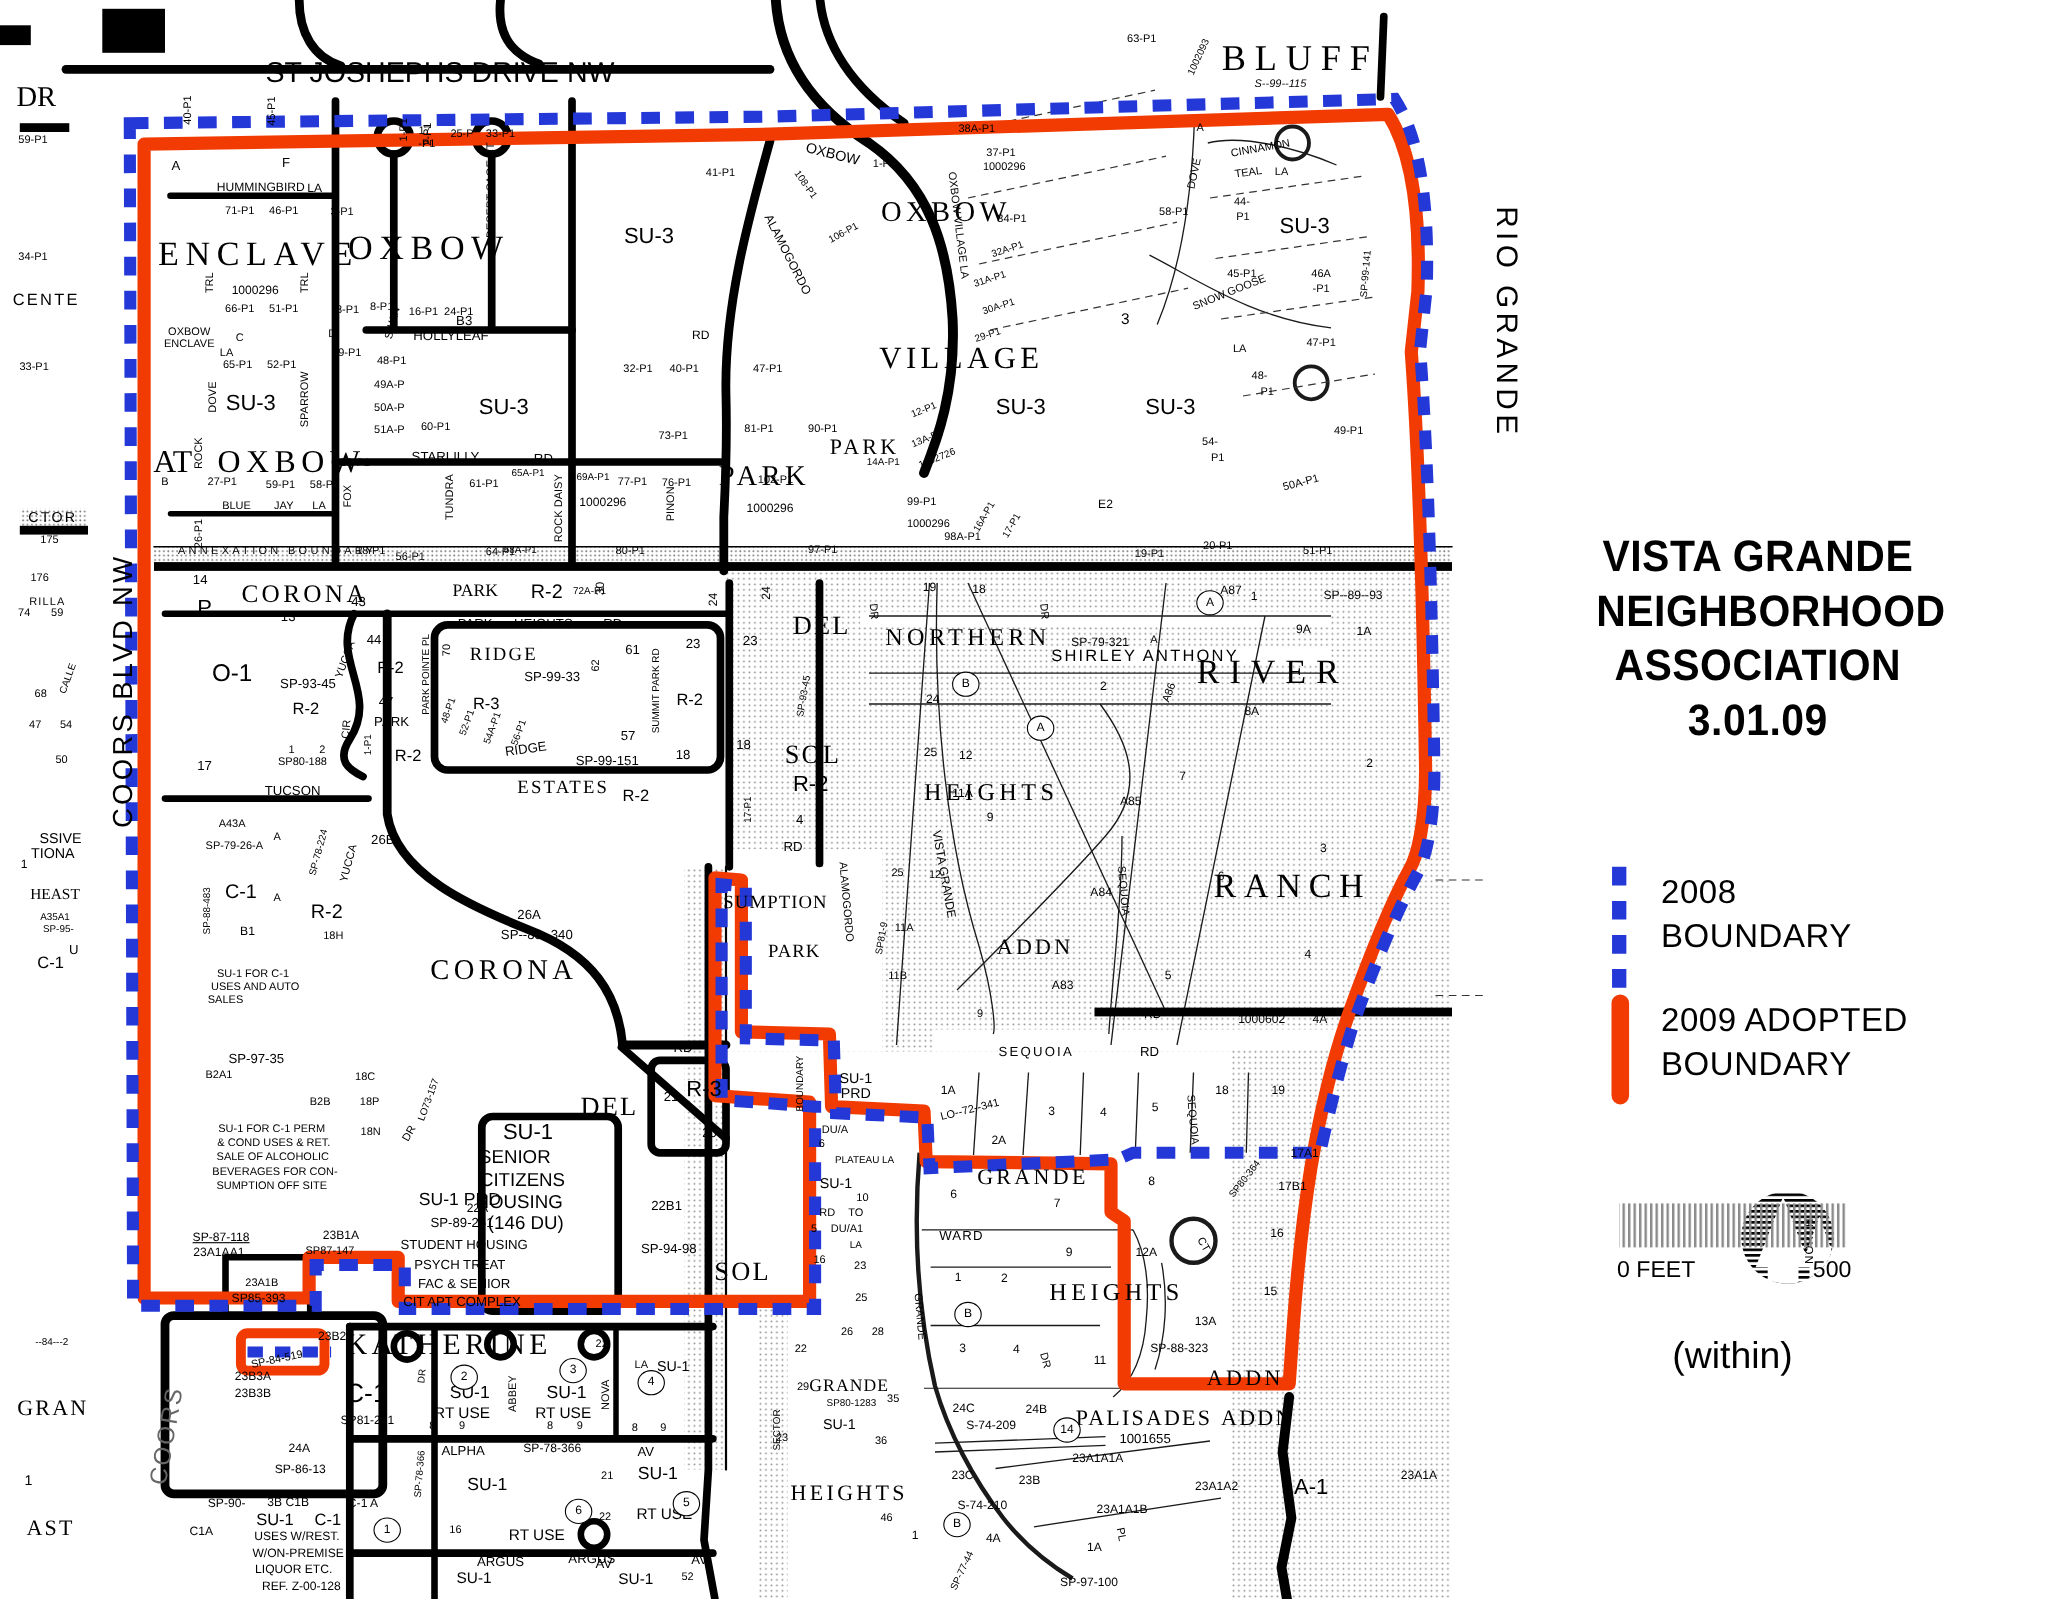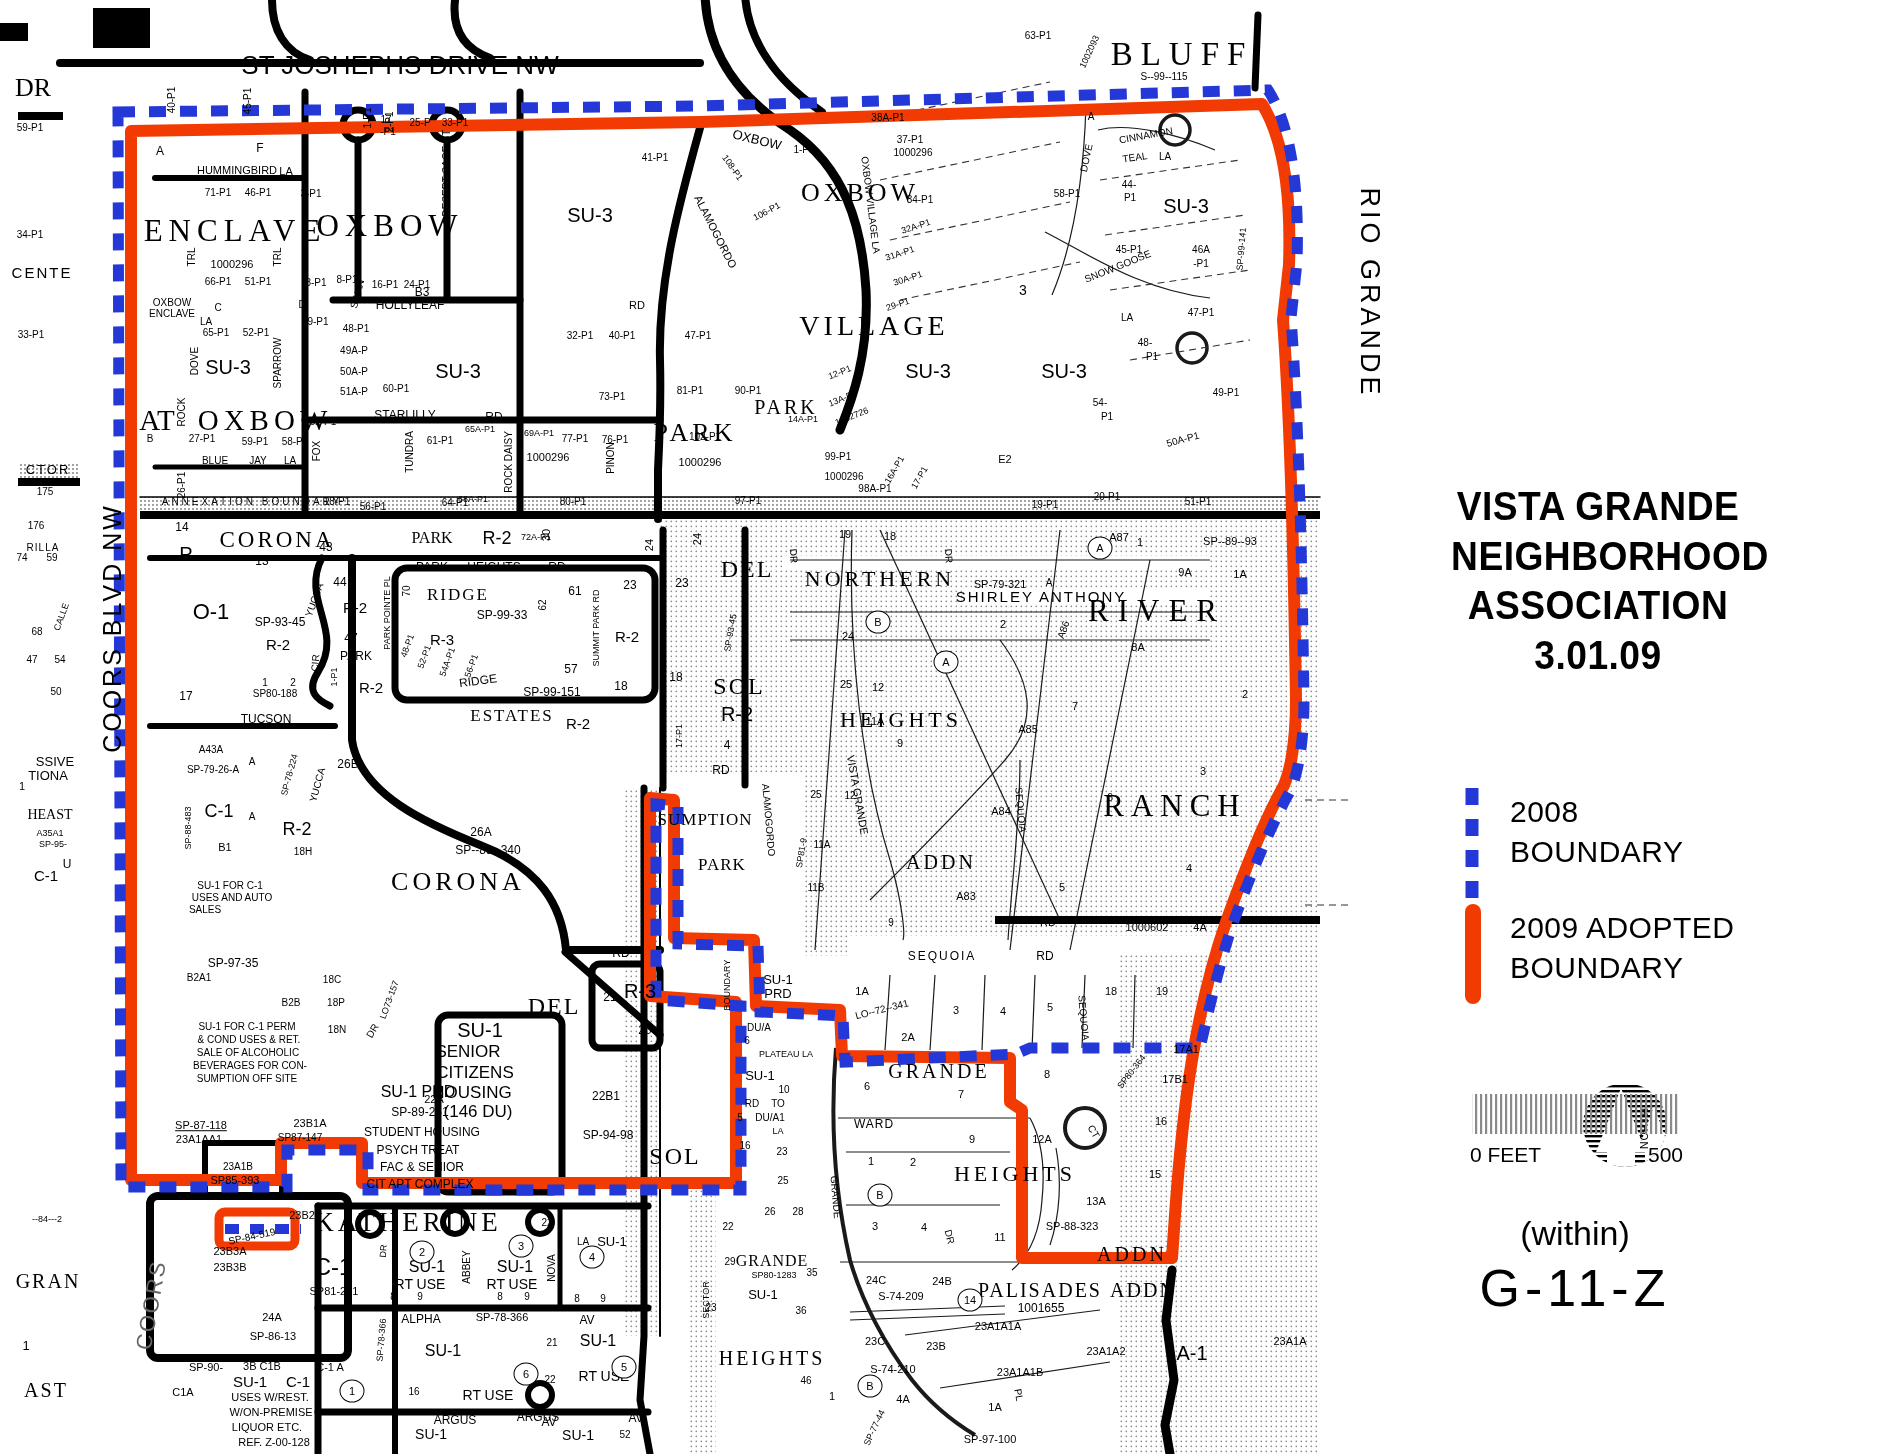--- a/index.html
+++ b/index.html
@@ -281,21 +281,21 @@
       <span class="lbl" style="left: 150px; top: 439px; font-size: 10px; transform: translate(-50%, -50%);">B</span>
       <span class="lbl" style="left: 202px; top: 439px; font-size: 10px; transform: translate(-50%, -50%);">27-P1</span>
       <span class="lbl" style="left: 255px; top: 442px; font-size: 10px; transform: translate(-50%, -50%);">59-P1</span>
       <span class="lbl" style="left: 295px; top: 442px; font-size: 10px; transform: translate(-50%, -50%);">58-P1</span>
       <span class="lbl" style="left: 215px; top: 461px; font-size: 10px; transform: translate(-50%, -50%);">BLUE</span>
       <span class="lbl" style="left: 258px; top: 461px; font-size: 10px; transform: translate(-50%, -50%);">JAY</span>
       <span class="lbl" style="left: 290px; top: 461px; font-size: 10px; transform: translate(-50%, -50%);">LA</span>
       <span class="lbl" style="left: 182px; top: 485px; font-size: 10px; transform: translate(-50%, -50%) rotate(-90deg);">26-P1</span>
       <span class="lbl" style="left: 440px; top: 441px; font-size: 10px; transform: translate(-50%, -50%);">61-P1</span>
       <span class="lbl serif" style="left: 1182px; top: 54px; font-size: 33px; letter-spacing: 8px; transform: translate(-50%, -50%);">BLUFF</span>
-      <span class="lbl" style="left: 1164px; top: 77px; font-size: 10px; transform: translate(-50%, -50%);">S--99--115</span>
+      <span class="lbl" style="left: 1164px; top: 77px; font-size: 10px; transform: translate(-50%, -50%); font-style: italic;">S--99--115</span>
       <span class="lbl" style="left: 1038px; top: 36px; font-size: 10px; transform: translate(-50%, -50%);">63-P1</span>
       <span class="lbl" style="left: 1090px; top: 52px; font-size: 9px; transform: translate(-50%, -50%) rotate(-65deg);">1002093</span>
       <span class="lbl" style="left: 888px; top: 118px; font-size: 10px; transform: translate(-50%, -50%);">38A-P1</span>
       <span class="lbl" style="left: 910px; top: 140px; font-size: 10px; transform: translate(-50%, -50%);">37-P1</span>
       <span class="lbl" style="left: 913px; top: 153px; font-size: 10px; transform: translate(-50%, -50%);">1000296</span>
       <span class="lbl serif" style="left: 860px; top: 193px; font-size: 26px; letter-spacing: 4px; transform: translate(-50%, -50%);">OXBOW</span>
       <span class="lbl serif" style="left: 874px; top: 326px; font-size: 28px; letter-spacing: 4px; transform: translate(-50%, -50%);">VILLAGE</span>
       <span class="lbl" style="left: 928px; top: 371px; font-size: 20px; transform: translate(-50%, -50%);">SU-3</span>
       <span class="lbl" style="left: 1064px; top: 371px; font-size: 20px; transform: translate(-50%, -50%);">SU-3</span>
       <span class="lbl" style="left: 1186px; top: 206px; font-size: 20px; transform: translate(-50%, -50%);">SU-3</span>
@@ -709,15 +709,14 @@
   </div>
   <div class="leg-txt" style="left:1510px;top:908px;">
     <div>2009 ADOPTED</div>
     <div>BOUNDARY</div>
   </div>
 
   <div class="scale-cap" style="left:1470px;top:1143px;">0 FEET</div>
   <div class="scale-cap" style="left:1648px;top:1143px;">500</div>
 
   <div class="within">(within)</div>
-  <div class="gcode">G-11-Z</div>
 
 </div>
 
 </body></html>

